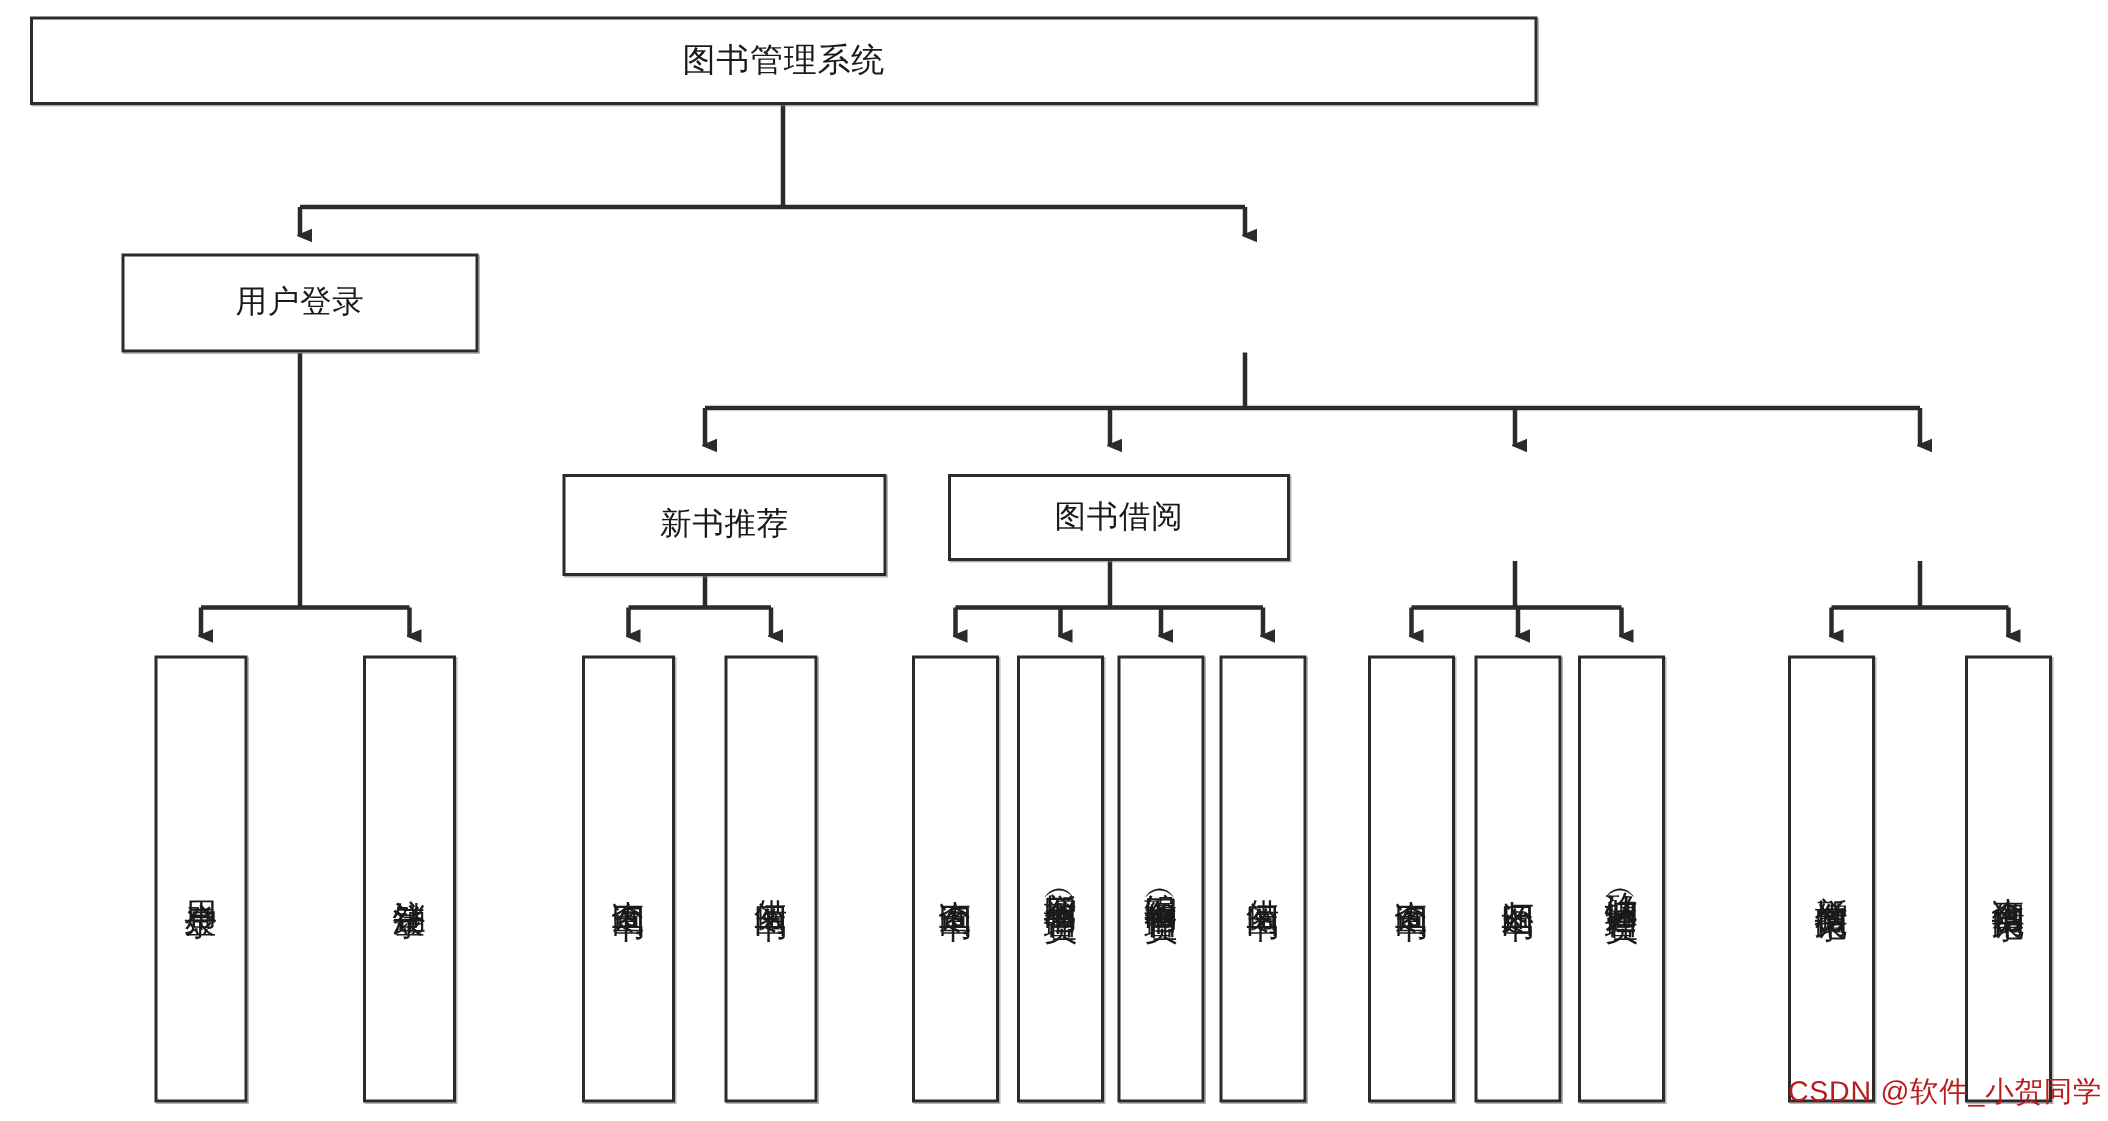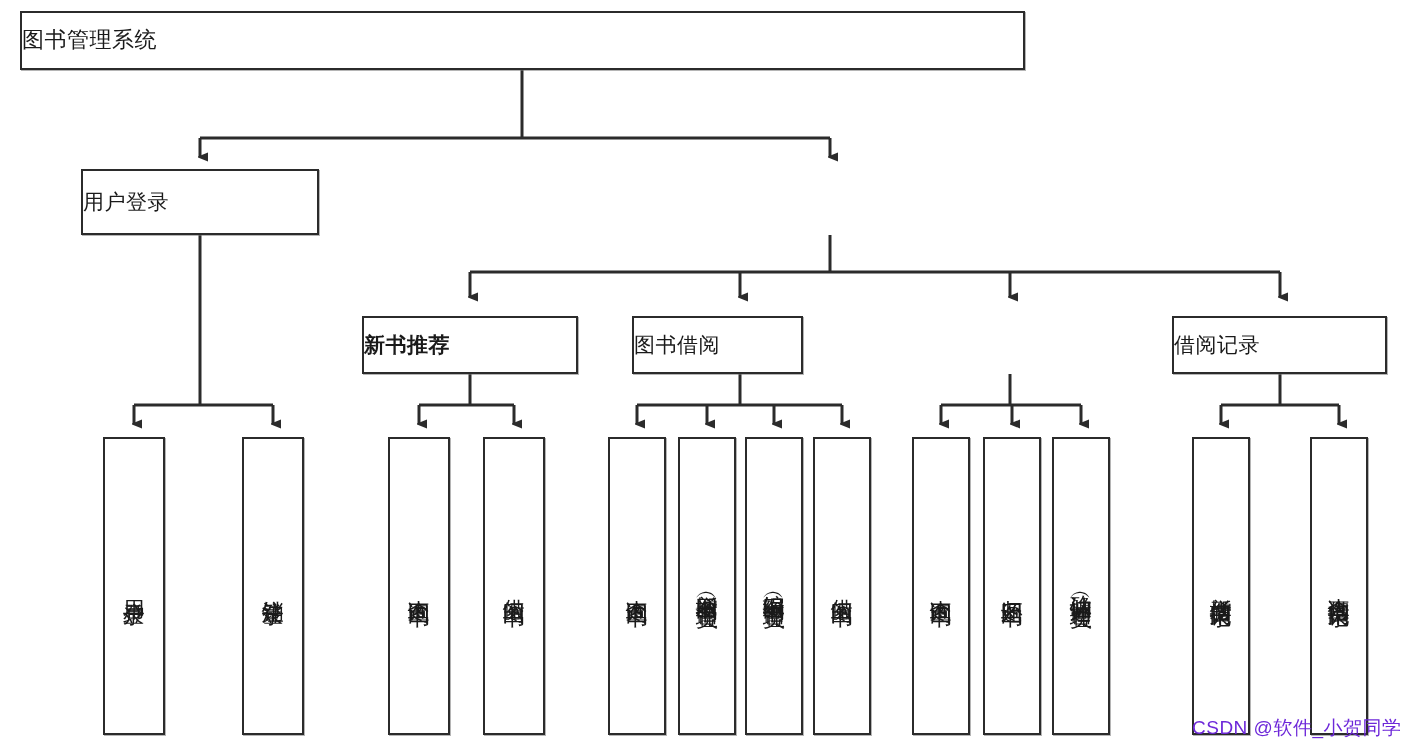--- a/index.html
+++ b/index.html
@@ -25,21 +25,21 @@
     height: 747px;
     pointer-events: none;
   }
   .node {
     position: absolute;
     box-sizing: border-box;
     border: 2px solid #2b2b2b;
     background: #ffffff;
     display: flex;
     align-items: center;
-    justify-content: flex-start;
+    justify-content: center;
     color: #1a1a1a;
     box-shadow: 1px 1px 0 rgba(120,120,120,0.55);
   }
   .node .label {
     display: block;
     text-align: center;
     line-height: 1.12;
     letter-spacing: 0.5px;
   }
   .node.horiz .label {
@@ -55,21 +55,21 @@
   .node.vert .label {
     writing-mode: vertical-rl;
     text-orientation: upright;
     font-size: 22px;
     line-height: 1.16;
     letter-spacing: 2px;
     white-space: nowrap;
   }
   .watermark {
     position: absolute;
-    color: #6d28d9;
+    color: #b91c1c;
     font-size: 19px;
     letter-spacing: 0.5px;
     white-space: nowrap;
     user-select: none;
   }
 </style>
 </head>
 <body>
 
 <div id="canvas">
@@ -128,28 +128,25 @@
   </svg>
 
   <div class="node root horiz" style="left:20px; top:11px; width:1005px; height:59px;">
     <span class="label">图书管理系统</span>
   </div>
 
   <div class="node horiz" style="left:81px; top:169px; width:238px; height:66px;">
     <span class="label">用户登录</span>
   </div>
 
-  <div class="node horiz" style="left:362px; top:316px; width:216px; height:58px;font-weight:bold;">
+  <div class="node horiz" style="left:375px; top:316px; width:216px; height:68px;">
     <span class="label">新书推荐</span>
   </div>
-  <div class="node horiz" style="left:632px; top:316px; width:171px; height:58px;">
+  <div class="node horiz" style="left:632px; top:316px; width:228px; height:58px;">
     <span class="label">图书借阅</span>
-  </div>
-  <div class="node horiz" style="left:1172px; top:316px; width:215px; height:58px;">
-    <span class="label">借阅记录</span>
   </div>
 
   <div class="node vert" style="left:103px; top:437px; width:62px; height:298px;">
     <span class="label">用户登录</span>
   </div>
   <div class="node vert" style="left:242px; top:437px; width:62px; height:298px;">
     <span class="label">注销登录</span>
   </div>
 
   <div class="node vert" style="left:388px; top:437px; width:62px; height:298px;">

